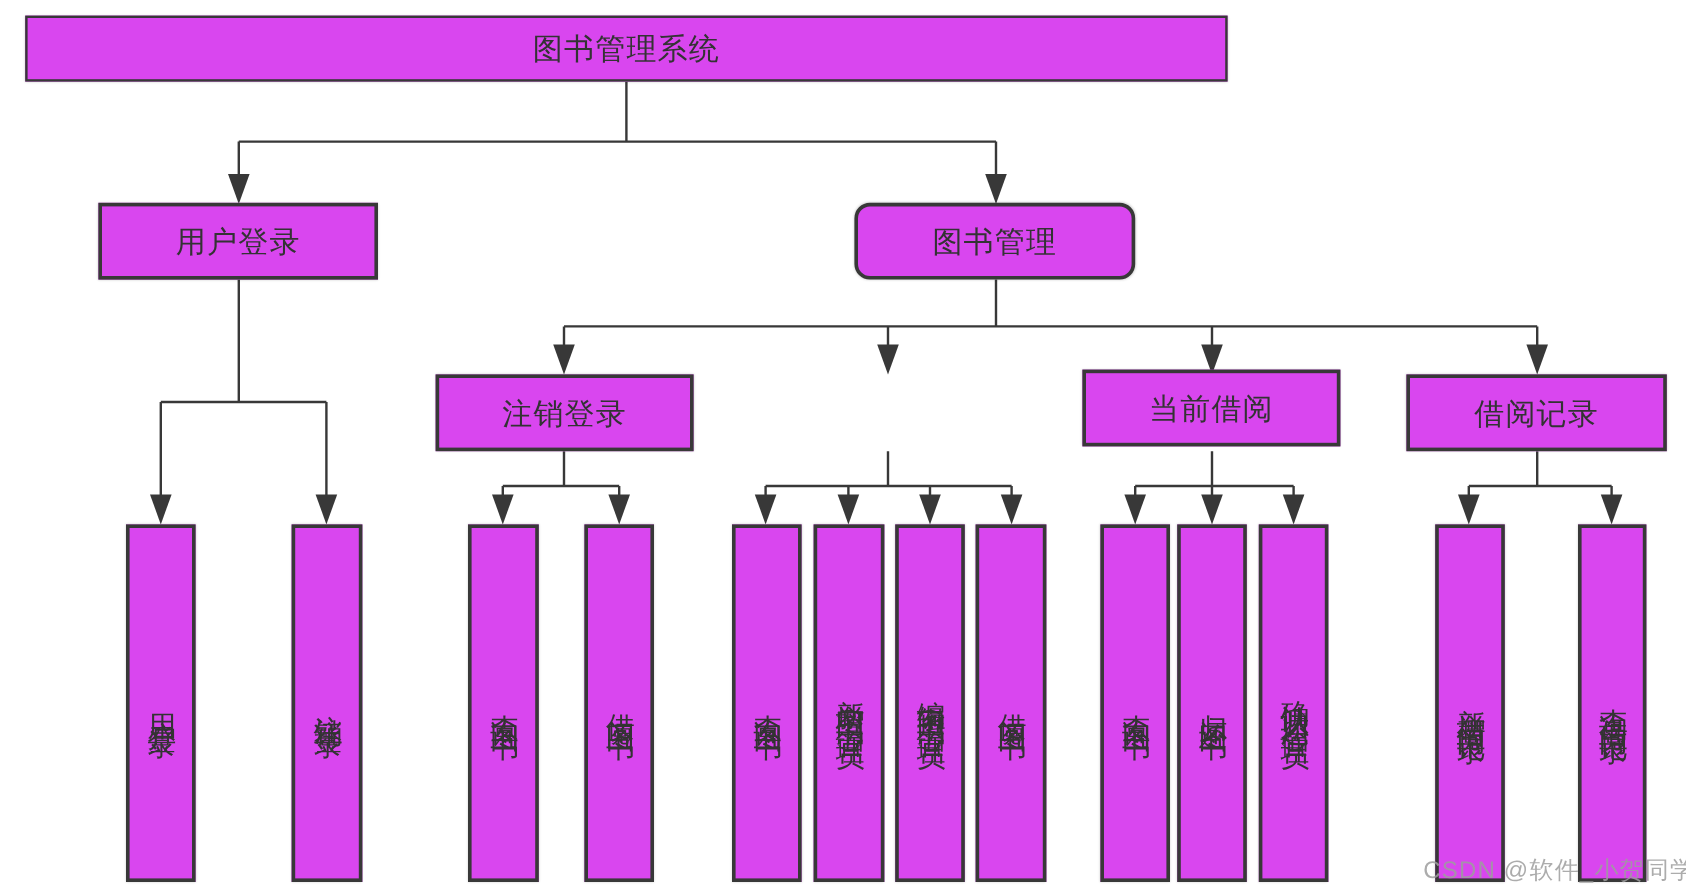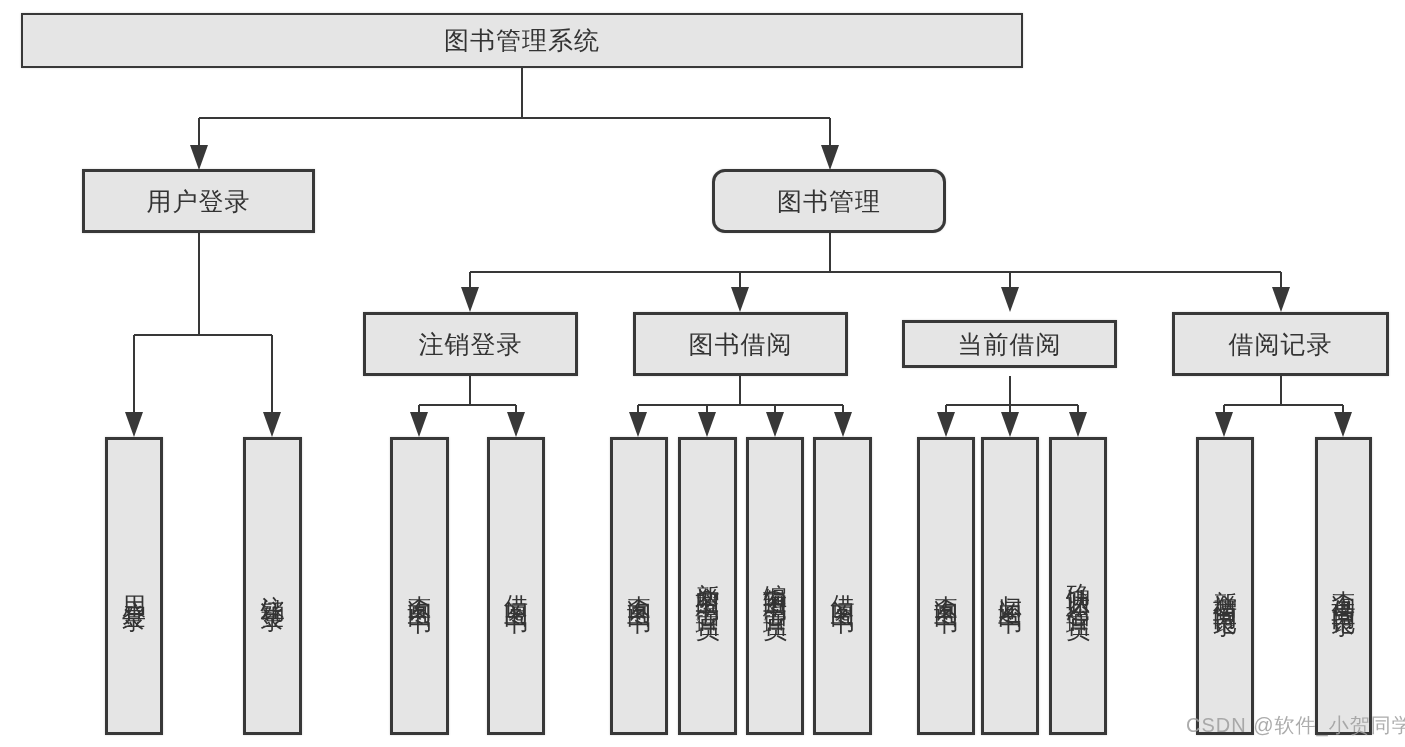--- a/index.html
+++ b/index.html
@@ -7,21 +7,21 @@
     position:relative;
     width:1405px;height:747px;
     background:#ffffff;
     font-family:"Liberation Sans","DejaVu Sans",sans-serif;
     overflow:hidden;
   }
   #connectors{position:absolute;left:0;top:0;width:1405px;height:747px;}
   .node{
     position:absolute;
     box-sizing:border-box;
-    background:#e5e5e5;
+    background:#d946ef;
     border:3px solid #383838;
     color:#333333;
     display:flex;align-items:center;justify-content:center;
     box-shadow:0 0 2px rgba(0,0,0,0.18);
   }
   .hbox{font-size:25px;letter-spacing:1px;white-space:nowrap;}
   .root{border-width:2px;}
   .leaf{
     writing-mode:vertical-rl;
     text-orientation:mixed;
@@ -77,22 +77,21 @@
       <polygon points="1334,412 1352,412 1343,437"></polygon>
     </g>
   </svg>
 
   <div class="node hbox root" style="left:21px;top:13px;width:1002px;height:55px;">图书管理系统</div>
 
   <div class="node hbox" style="left:82px;top:169px;width:233px;height:64px;">用户登录</div>
   <div class="node hbox" style="left:712px;top:169px;width:234px;height:64px;border-radius:13px;">图书管理</div>
 
   <div class="node hbox" style="left:363px;top:312px;width:215px;height:64px;">注销登录</div>
-  <div class="node hbox" style="left:633px;top:312px;width:215px;height:64px;">图书借阅</div>
-  <div class="node hbox" style="left:902px;top:320px;width:215px;height:48px;text-align:right;">当前借阅</div>
+  <div class="node hbox" style="left:902px;top:308px;width:215px;height:64px;text-align:right;">当前借阅</div>
   <div class="node hbox" style="left:1172px;top:312px;width:217px;height:64px;">借阅记录</div>
 
   <div class="node leaf" style="left:105px;top:437px;width:58px;height:298px;">用户登录</div>
   <div class="node leaf" style="left:243px;top:437px;width:59px;height:298px;">注销登录</div>
 
   <div class="node leaf" style="left:390px;top:437px;width:59px;height:298px;">查询图书</div>
   <div class="node leaf" style="left:487px;top:437px;width:58px;height:298px;">借阅图书</div>
 
   <div class="node leaf" style="left:610px;top:437px;width:58px;height:298px;">查询图书</div>
   <div class="node leaf" style="left:678px;top:437px;width:59px;height:298px;">新增图书（管理员）</div>

